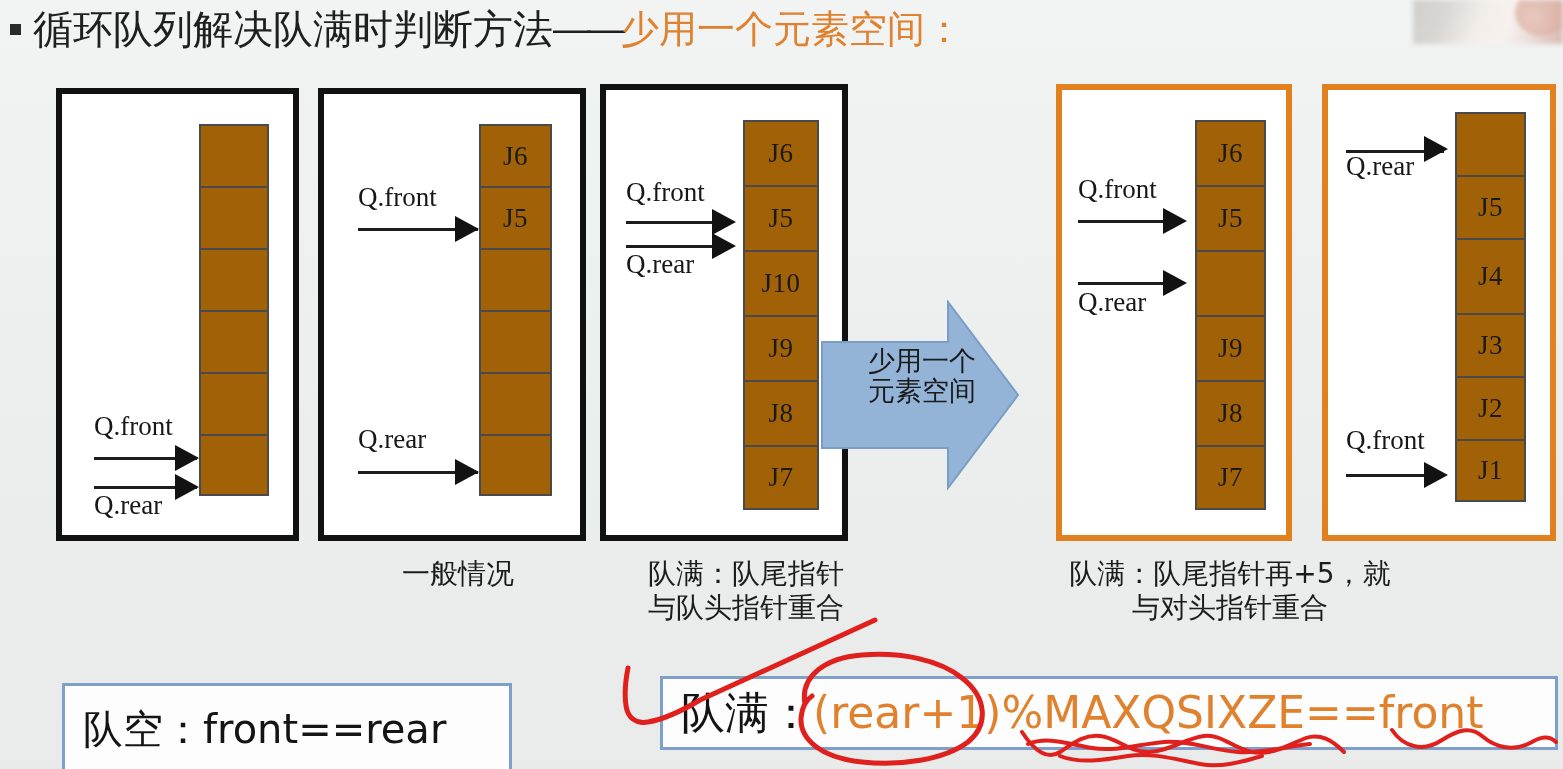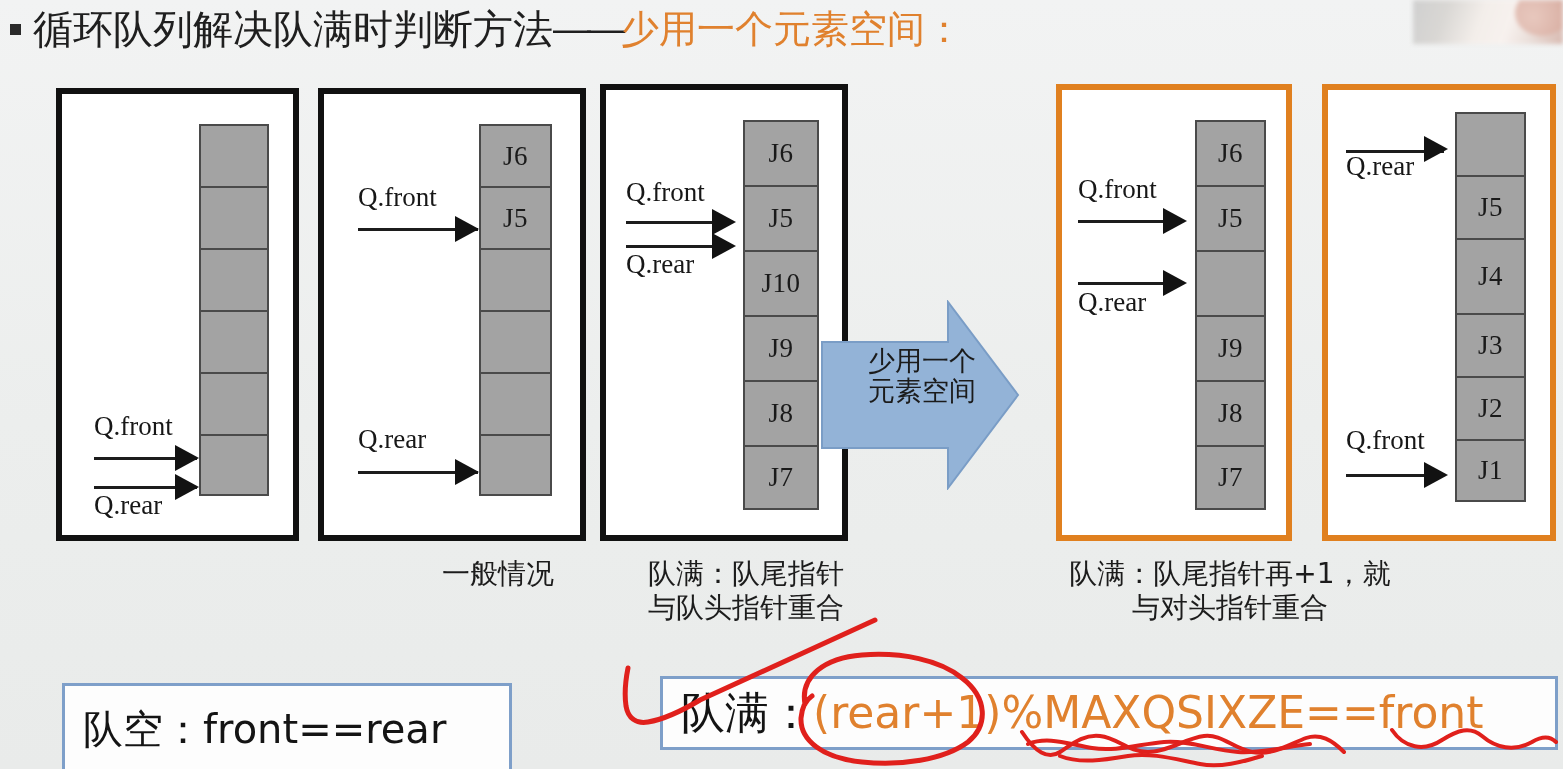--- a/index.html
+++ b/index.html
@@ -58,21 +58,21 @@
   .panel.orange{border:6px solid #e0801f;}
 
   .cells{
     position:absolute;box-sizing:border-box;
     display:flex;flex-direction:column;
   }
   .cell{
     box-sizing:border-box;
     border:2px solid #4a4a4a;
     border-bottom-width:0;
-    background:#a3a3a3;
+    background:#a16207;
     display:flex;align-items:center;justify-content:center;
     font-family:"Liberation Serif","DejaVu Serif",serif;
     font-size:27px;color:#1a1a1a;
     letter-spacing:.5px;
   }
   .cell:last-child{border-bottom-width:2px;}
 
   
   .ptr{position:absolute;font-family:"Liberation Serif","DejaVu Serif",serif;
        font-size:27px;color:#171717;white-space:nowrap;}
@@ -220,24 +220,24 @@
       <div class="cell" style="height:65px;">J1</div>
     </div>
     <div class="arrowline" style="left:18px;top:60px;width:98px;"></div>
     <div class="arrowhead" style="left:96px;top:46px;"></div>
     <div class="ptr" style="left:18px;top:61px;">Q.rear</div>
     <div class="ptr" style="left:18px;top:335px;">Q.front</div>
     <div class="arrowline" style="left:18px;top:384px;width:98px;"></div>
     <div class="arrowhead" style="left:96px;top:372px;"></div>
   </div>
 
-  <div class="cap" style="left:324px;top:557px;width:230px;text-align:right;">一般情况</div>
+  <div class="cap" style="left:343px;top:557px;width:230px;">一般情况</div>
   <div class="cap" style="left:596px;top:557px;width:300px;text-align:center;">队满：队尾指针
 与队头指针重合</div>
-  <div class="cap" style="left:910px;top:557px;width:640px;text-align:center;">队满：队尾指针再+1，就
+  <div class="cap" style="left:910px;top:557px;width:640px;text-align:center;">队满：队尾指针再+5，就
 与对头指针重合</div>
 
   <div class="fbox" style="left:62px;top:667px;width:450px;height:92px;">
     <div class="ftext">
       <span>队空：</span><span>front==rear</span>
     </div>
   </div>
 
   <div class="fbox" style="left:660px;top:660px;width:898px;height:74px;">
     <div class="ftext" style="font-size:44px;">

